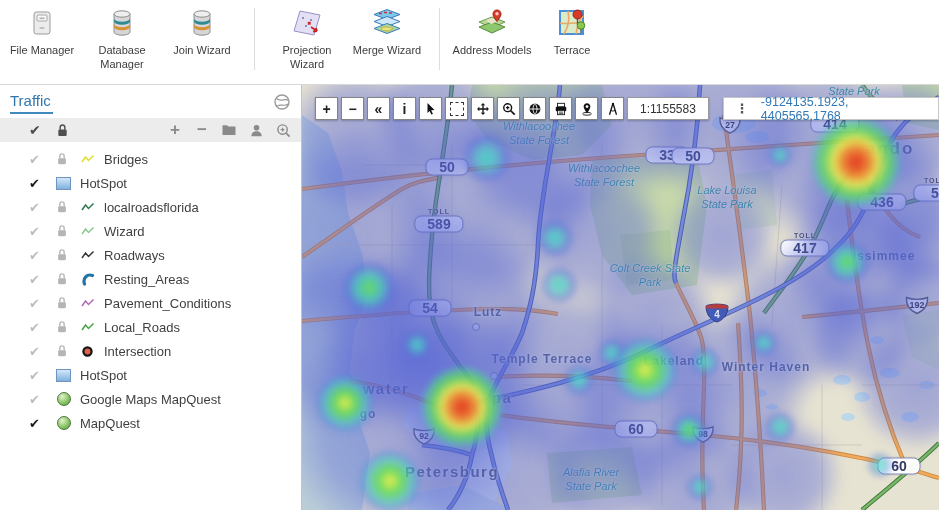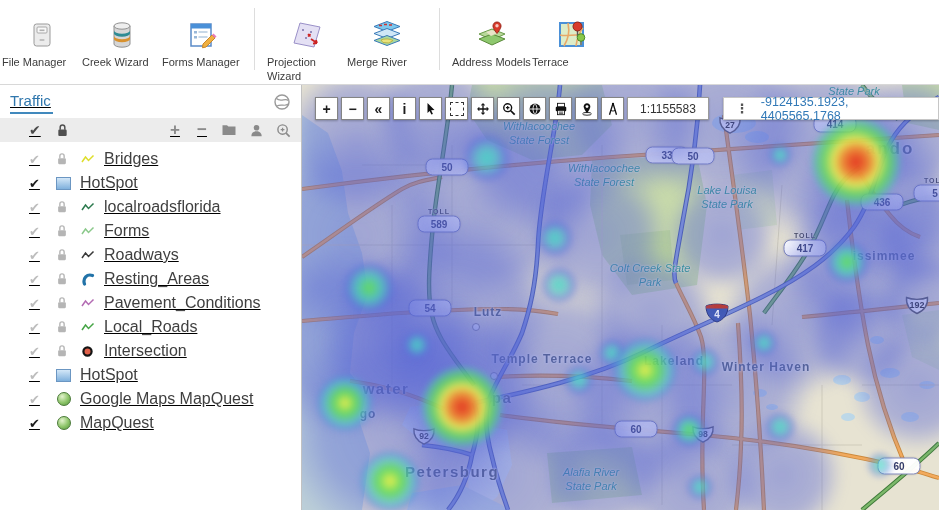--- a/index.html
+++ b/index.html
@@ -1,63 +1,63 @@
 <!DOCTYPE html>
 <html><head>
 <meta charset="utf-8">
 <style>
   html,body{margin:0;padding:0;}
   body{font-family:"Liberation Sans","DejaVu Sans",sans-serif;background:#fff;}
   .app{position:relative;width:939px;height:510px;overflow:hidden;background:#fff;}
 
   
   .topbar{position:absolute;top:0;left:0;width:939px;height:85px;background:#fff;border-bottom:1px solid #d8d8d8;display:flex;align-items:flex-start;box-sizing:border-box;padding-left:2px;}
-  .tool{width:80px;padding-top:16px;text-align:left;cursor:pointer;}
+  .tool{width:80px;padding-top:4px;text-align:center;cursor:pointer;}
   .tool .ticon{height:38px;display:flex;align-items:center;justify-content:center;}
   .tool .tlabel{font-size:11px;color:#3c3c3c;line-height:1.25;margin-top:2px;}
   .tsep{width:1px;height:62px;background:#ddd;margin:8px 12px 0 12px;flex:0 0 1px;}
 
   
   .main{position:absolute;top:85px;left:0;width:939px;height:425px;display:flex;}
-  .sidebar{width:302px;flex:0 0 302px;background:#fff;border-right:1px solid #c2c2c2;box-sizing:border-box;text-decoration:underline;}
+  .sidebar{width:302px;flex:0 0 302px;background:#fff;border-right:1px solid #c2c2c2;box-sizing:border-box;}
   .panel-title-row{height:33px;display:flex;align-items:center;padding:0 10px;}
   .panel-title{color:#3077ad;font-size:15px;display:inline-block;border-bottom:2px solid #4189bd;padding:2px 2px 3px 0;}
   .panel-globe{margin-left:auto;width:18px;height:18px;}
   .panelbar{height:24px;background:#ececec;display:flex;align-items:center;}
   .panelbar .hchk{margin-left:29px;color:#4a4a4a;font-size:14px;font-weight:bold;}
   .panelbar .hlock{margin-left:15px;width:13px;height:15px;}
   .panelbar .pright{margin-left:auto;display:flex;align-items:center;gap:11px;padding-right:10px;}
   .pbtn{width:16px;height:16px;display:flex;align-items:center;justify-content:center;color:#8a8a8a;font-size:17px;font-weight:bold;cursor:pointer;}
   .layer-list{padding-top:5px;}
   .layer-row{height:24px;display:flex;align-items:center;cursor:pointer;}
   .chk{width:16px;margin-left:29px;font-size:13px;font-weight:bold;color:#bdbdbd;}
   .chk.on{color:#1b1b1b;}
   .licon{margin-left:11px;width:15px;display:flex;align-items:center;justify-content:center;}
   .lock-sp{margin-left:11px;width:13px;display:flex;align-items:center;}
   .raster-chip{width:13px;height:11px;background:linear-gradient(#d3e7f8,#7fb0dc);border:1px solid #6b96c2;}
   .globe-chip{width:12px;height:12px;border-radius:50%;background:radial-gradient(circle at 35% 30%,#e2f2cc,#8cc468 55%,#55923f);border:1px solid #4a7a38;}
-  .llabel{margin-left:9px;font-size:16px;color:#3f3f3f;}
+  .llabel{margin-left:9px;font-size:13px;color:#3f3f3f;}
 
   
   .map-viewport{position:relative;flex:1;height:425px;overflow:hidden;background:#e7e3d2;}
   .map-base{position:absolute;top:0;left:0;z-index:1;}
   .label-layer,.shield-layer,.heat-layer{position:absolute;inset:0;pointer-events:none;}
   .label-layer{z-index:2;}
   .shield-layer{z-index:3;}
   .heat-layer{z-index:4;}
   .heat-blob{position:absolute;border-radius:50%;}
   .map-label{position:absolute;transform:translate(-50%,-50%);white-space:pre-line;text-align:center;}
   .map-label.park{font-style:italic;font-size:11px;color:#2f9c8a;line-height:1.3;text-shadow:0 0 2px #f2efe2,0 0 2px #f2efe2;}
   .map-label.city{font-size:12px;font-weight:bold;color:#53616d;letter-spacing:1px;text-shadow:0 0 2px #fff,0 0 3px #fff;}
   .map-label.city-lg{font-size:15px;font-weight:bold;color:#4e5a64;letter-spacing:1.5px;text-shadow:0 0 2px #fff,0 0 3px #fff;}
   .map-label.city-xl{font-size:17px;font-weight:bold;color:#53616d;letter-spacing:2px;text-shadow:0 0 2px #fff,0 0 3px #fff;}
   .city-marker{position:absolute;width:6px;height:6px;border-radius:50%;background:#fff;border:1.5px solid #8a8a8a;}
   .shield{position:absolute;transform:translate(-50%,-50%);display:flex;flex-direction:column;align-items:center;}
   .toll-tag{font-size:7px;font-weight:bold;color:#444;letter-spacing:1px;text-shadow:0 0 2px #fff;margin-bottom:1px;}
-  .shield .sbox{min-width:17px;padding:1px 12px;background:rgba(255,255,255,.96);border:1.5px solid #8289bb;border-radius:7px;font-size:10px;font-weight:bold;color:#333a66;text-align:center;line-height:13px;box-shadow:0 0 2px rgba(0,0,0,.2);}
+  .shield .sbox{min-width:17px;padding:1px 12px;background:rgba(255,255,255,.96);border:1.5px solid #8289bb;border-radius:7px;font-size:14px;font-weight:bold;color:#333a66;text-align:center;line-height:13px;box-shadow:0 0 2px rgba(0,0,0,.2);}
 
   
   .mtb{position:absolute;top:12px;left:13px;z-index:10;display:flex;align-items:center;}
   .mbtn{width:23px;height:23px;background:#fff;border:1px solid #848484;box-sizing:border-box;margin-right:3px;display:flex;align-items:center;justify-content:center;font-size:14px;font-weight:bold;color:#1d1d1d;cursor:pointer;box-shadow:0 1px 2px rgba(0,0,0,.25);}
   .marquee-glyph{width:12px;height:12px;border:1.5px dashed #333;}
   .scalebox{height:23px;box-sizing:border-box;background:#fff;border:1px solid #9a9a9a;display:flex;align-items:center;padding:0 12px;font-size:12px;color:#333;box-shadow:0 1px 2px rgba(0,0,0,.25);}
   .coordbox{margin-left:14px;height:23px;box-sizing:border-box;background:#fff;border:1px solid #c6c6c6;display:flex;align-items:center;padding:0 12px;box-shadow:0 1px 2px rgba(0,0,0,.25);}
   .coordbox .more{color:#555;font-size:13px;font-weight:bold;margin-right:12px;cursor:pointer;}
   .coordbox .coords{color:#3279b7;font-size:12.5px;}
 </style>
@@ -80,36 +80,32 @@
       </div>
       <div class="tool">
         <div class="ticon">
           <svg viewBox="0 0 32 32" width="32" height="32">
             <path d="M8,7 V25 A8,3.2 0 0 0 24,25 V7" fill="#d6d6d6" stroke="#909090"></path>
             <path d="M8,11.5 A8,3.2 0 0 0 24,11.5 V14.5 A8,3.2 0 0 1 8,14.5 Z" fill="#2e8b94"></path>
             <path d="M8,17 A8,3.2 0 0 0 24,17 V20 A8,3.2 0 0 1 8,20 Z" fill="#d8912e"></path>
             <ellipse cx="16" cy="7" rx="8" ry="3.2" fill="#eeeeee" stroke="#909090"></ellipse>
           </svg>
         </div>
-        <div class="tlabel">Creek Wizard</div>
+        <div class="tlabel">Database Manager</div>
       </div>
       <div class="tool">
         <div class="ticon">
           <svg viewBox="0 0 32 32" width="32" height="32">
-            <rect x="5" y="5" width="20" height="22" fill="#ffffff" stroke="#5a8ac8" stroke-width="1.5"></rect>
-            <rect x="5" y="5" width="20" height="4.5" fill="#4a90d8"></rect>
-            <rect x="8" y="12" width="3" height="2.5" fill="#9ab8d8"></rect>
-            <rect x="12.5" y="12" width="9" height="2" fill="#c8d8e8"></rect>
-            <rect x="8" y="17" width="3" height="2.5" fill="#9ab8d8"></rect>
-            <rect x="12.5" y="17" width="9" height="2" fill="#c8d8e8"></rect>
-            <path d="M17,25 L26,16 L29,19 L20,28 L16.5,28.8 Z" fill="#f0b040" stroke="#c8872a"></path>
-            <path d="M26,16 L29,19 L30.5,17.5 L27.5,14.5 Z" fill="#e87ab8"></path>
+            <path d="M8,7 V25 A8,3.2 0 0 0 24,25 V7" fill="#d6d6d6" stroke="#909090"></path>
+            <path d="M8,11.5 A8,3.2 0 0 0 24,11.5 V14.5 A8,3.2 0 0 1 8,14.5 Z" fill="#2e8b94"></path>
+            <path d="M8,17 A8,3.2 0 0 0 24,17 V20 A8,3.2 0 0 1 8,20 Z" fill="#d8912e"></path>
+            <ellipse cx="16" cy="7" rx="8" ry="3.2" fill="#eeeeee" stroke="#909090"></ellipse>
           </svg>
         </div>
-        <div class="tlabel">Forms Manager</div>
+        <div class="tlabel">Join Wizard</div>
       </div>
       <div class="tsep"></div>
       <div class="tool">
         <div class="ticon">
           <svg viewBox="0 0 32 32" width="32" height="32">
             <path d="M9,4 L29,8 L23,28 L3,24 Z" fill="#e4e0f4" stroke="#9a90c8"></path>
             <circle cx="12" cy="11" r="1" fill="#7a70a8"></circle>
             <circle cx="20" cy="13" r="1" fill="#7a70a8"></circle>
             <circle cx="15" cy="19" r="1" fill="#7a70a8"></circle>
             <path d="M17,15 l2.5,2.5 M19.5,15 l-2.5,2.5" stroke="#cc2222" stroke-width="1.6"></path>
@@ -121,21 +117,21 @@
       <div class="tool">
         <div class="ticon">
           <svg viewBox="0 0 32 32" width="32" height="32">
             <path d="M16,2.5 L29,7.5 L16,12.5 L3,7.5 Z" fill="#7ec8ee" stroke="#3a7ab8"></path>
             <path d="M8,6.5 h3 M13,5.5 h3 M18,6 h3" stroke="#cc3333" stroke-width="1.4"></path>
             <path d="M16,9.5 L29,14.5 L16,19.5 L3,14.5 Z" fill="#cfe7f7" stroke="#3a7ab8"></path>
             <path d="M16,16.5 L29,21.5 L16,26.5 L3,21.5 Z" fill="#a8d8a0" stroke="#3a7ab8"></path>
             <path d="M10,21 C13,19.5 19,19.5 22,21.5 L18,24 L12,23.5 Z" fill="#e8e27a" stroke="#b8a83a" stroke-width="0.8"></path>
           </svg>
         </div>
-        <div class="tlabel">Merge River</div>
+        <div class="tlabel">Merge Wizard</div>
       </div>
       <div class="tsep"></div>
       <div class="tool">
         <div class="ticon">
           <svg viewBox="0 0 32 32" width="32" height="32">
             <path d="M16,10 L29,15 L16,21 L3,15 Z" fill="#b8d89a" stroke="#6a9a4a"></path>
             <path d="M16,15 L29,20 L16,26 L3,20 Z" fill="#8ec86e" stroke="#5a8a3a"></path>
             <path d="M10,13 L16,11 L22,14 L15,17 Z" fill="#e8e4c8"></path>
             <path d="M21,3 C23.4,3 25,4.8 25,7 C25,9.8 21,14.5 21,14.5 C21,14.5 17,9.8 17,7 C17,4.8 18.6,3 21,3 Z" fill="#d83a2a" stroke="#9a2418"></path>
             <circle cx="21" cy="6.8" r="1.7" fill="#f8c8c0"></circle>
@@ -245,21 +241,21 @@
               <svg viewBox="0 0 14 16" width="12" height="14">
                 <rect x="2.5" y="7" width="9" height="7" rx="1.2" fill="#b5b5b5"></rect>
                 <path d="M4.5,7.2 V4.5 C4.5,3 5.5,2 7,2 C8.5,2 9.5,3 9.5,4.5 V7.2" fill="none" stroke="#b5b5b5" stroke-width="1.6"></path>
               </svg>
             </span>
             <span class="licon">
               <svg viewBox="0 0 14 12" width="14" height="12">
                 <path d="M1,9 L4.5,4 L7.5,7.5 L12.5,2.5" stroke="#8bc98b" stroke-width="1.5" fill="none"></path>
               </svg>
             </span>
-            <span class="llabel">Forms</span>
+            <span class="llabel">Wizard</span>
           </div>
           <div class="layer-row">
             <span class="chk ">✔</span>
             <span class="lock-sp">
               <svg viewBox="0 0 14 16" width="12" height="14">
                 <rect x="2.5" y="7" width="9" height="7" rx="1.2" fill="#b5b5b5"></rect>
                 <path d="M4.5,7.2 V4.5 C4.5,3 5.5,2 7,2 C8.5,2 9.5,3 9.5,4.5 V7.2" fill="none" stroke="#b5b5b5" stroke-width="1.6"></path>
               </svg>
             </span>
             <span class="licon">

